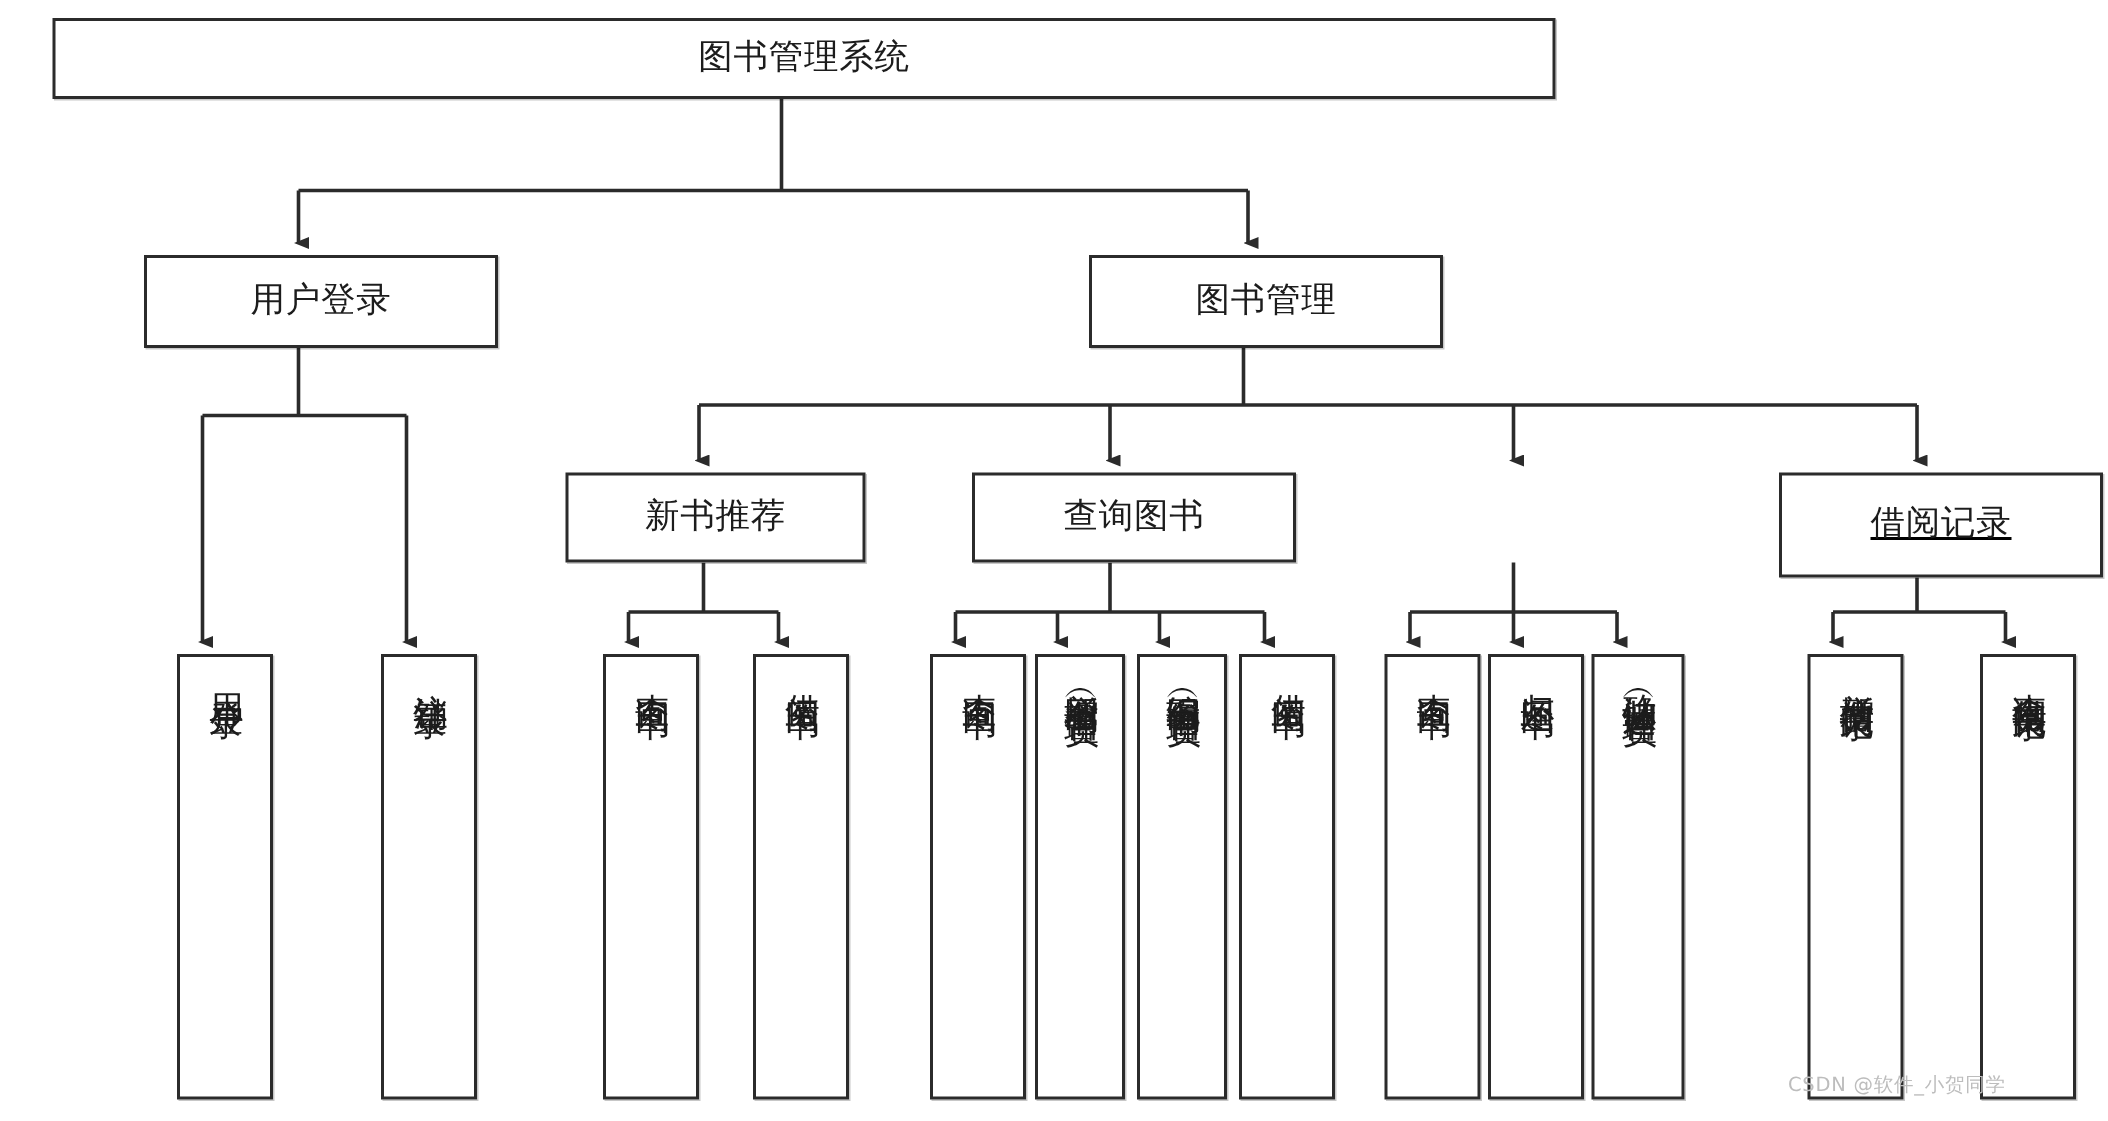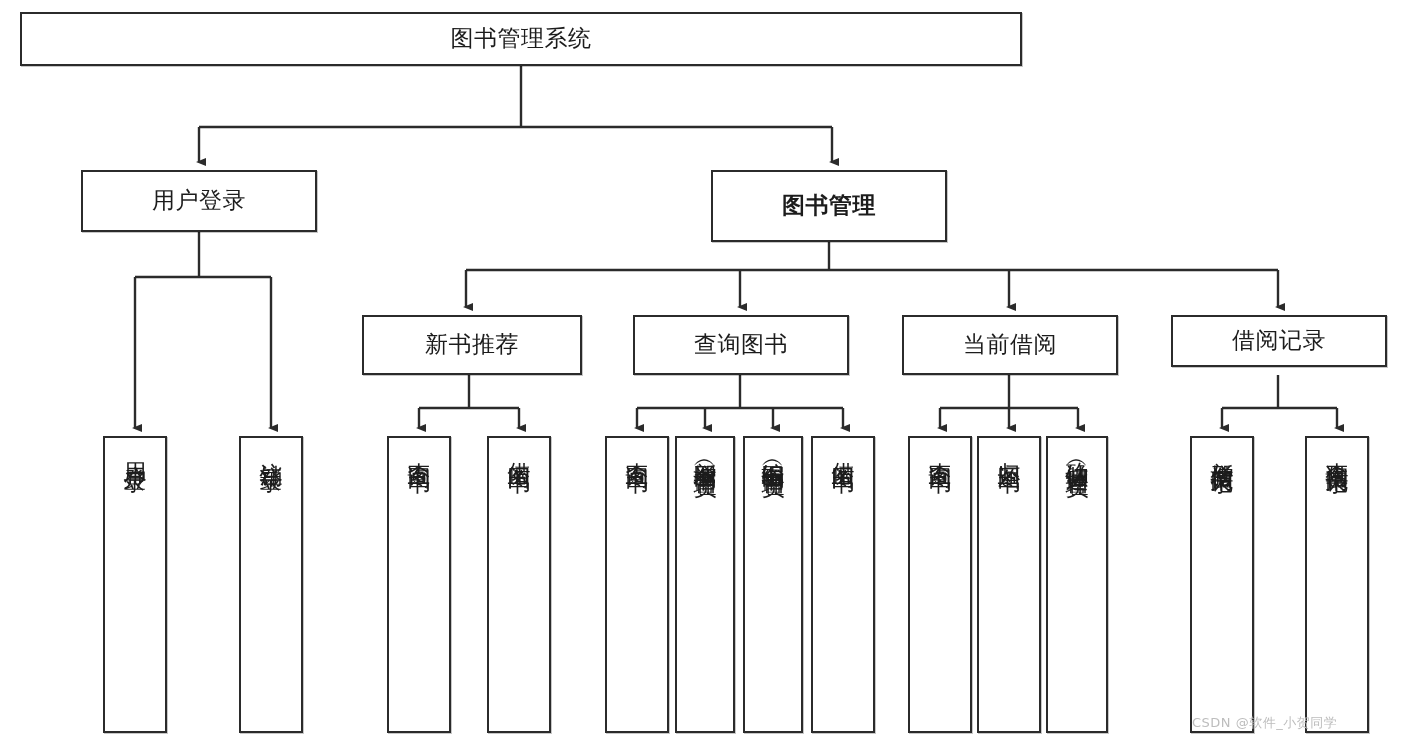--- a/index.html
+++ b/index.html
@@ -24,20 +24,21 @@
   }
   .node{
     position:absolute;
     box-sizing:border-box;
     background:#ffffff;
     border:2px solid #2b2b2b;
     display:flex;
     align-items:center;
     justify-content:center;
     box-shadow:1px 1px 0 rgba(0,0,0,0.22);
+    margin-left:15px;
   }
   .node .lbl{
     color:#1c1c1c;
     line-height:1.02;
     text-align:center;
     white-space:nowrap;
   }
   
   .node.h .lbl{
     font-size:23px;
@@ -123,34 +124,31 @@
     </g>
   </svg>
 
   <div class="node h root" style="left:20px;top:12px;width:1002px;height:54px;">
     <span class="lbl">图书管理系统</span>
   </div>
 
   <div class="node h" style="left:81px;top:170px;width:236px;height:62px;">
     <span class="lbl">用户登录</span>
   </div>
-  <div class="node h" style="left:711px;top:170px;width:236px;height:72px;font-weight:bold;">
+  <div class="node h" style="left:711px;top:170px;width:236px;height:62px;">
     <span class="lbl">图书管理</span>
   </div>
 
-  <div class="node h" style="left:362px;top:315px;width:220px;height:60px;">
+  <div class="node h" style="left:362px;top:315px;width:200px;height:60px;">
     <span class="lbl">新书推荐</span>
   </div>
   <div class="node h" style="left:633px;top:315px;width:216px;height:60px;">
     <span class="lbl">查询图书</span>
   </div>
-  <div class="node h" style="left:902px;top:315px;width:216px;height:60px;">
-    <span class="lbl">当前借阅</span>
-  </div>
-  <div class="node h" style="left:1171px;top:315px;width:216px;height:52px;">
+  <div class="node h" style="left:1171px;top:315px;width:216px;height:70px;text-decoration:underline;">
     <span class="lbl">借阅记录</span>
   </div>
 
   <div class="node v" style="left:103px;top:436px;width:64px;height:297px;">
     <span class="lbl">用户登录</span>
   </div>
   <div class="node v" style="left:239px;top:436px;width:64px;height:297px;">
     <span class="lbl">注销登录</span>
   </div>
 

